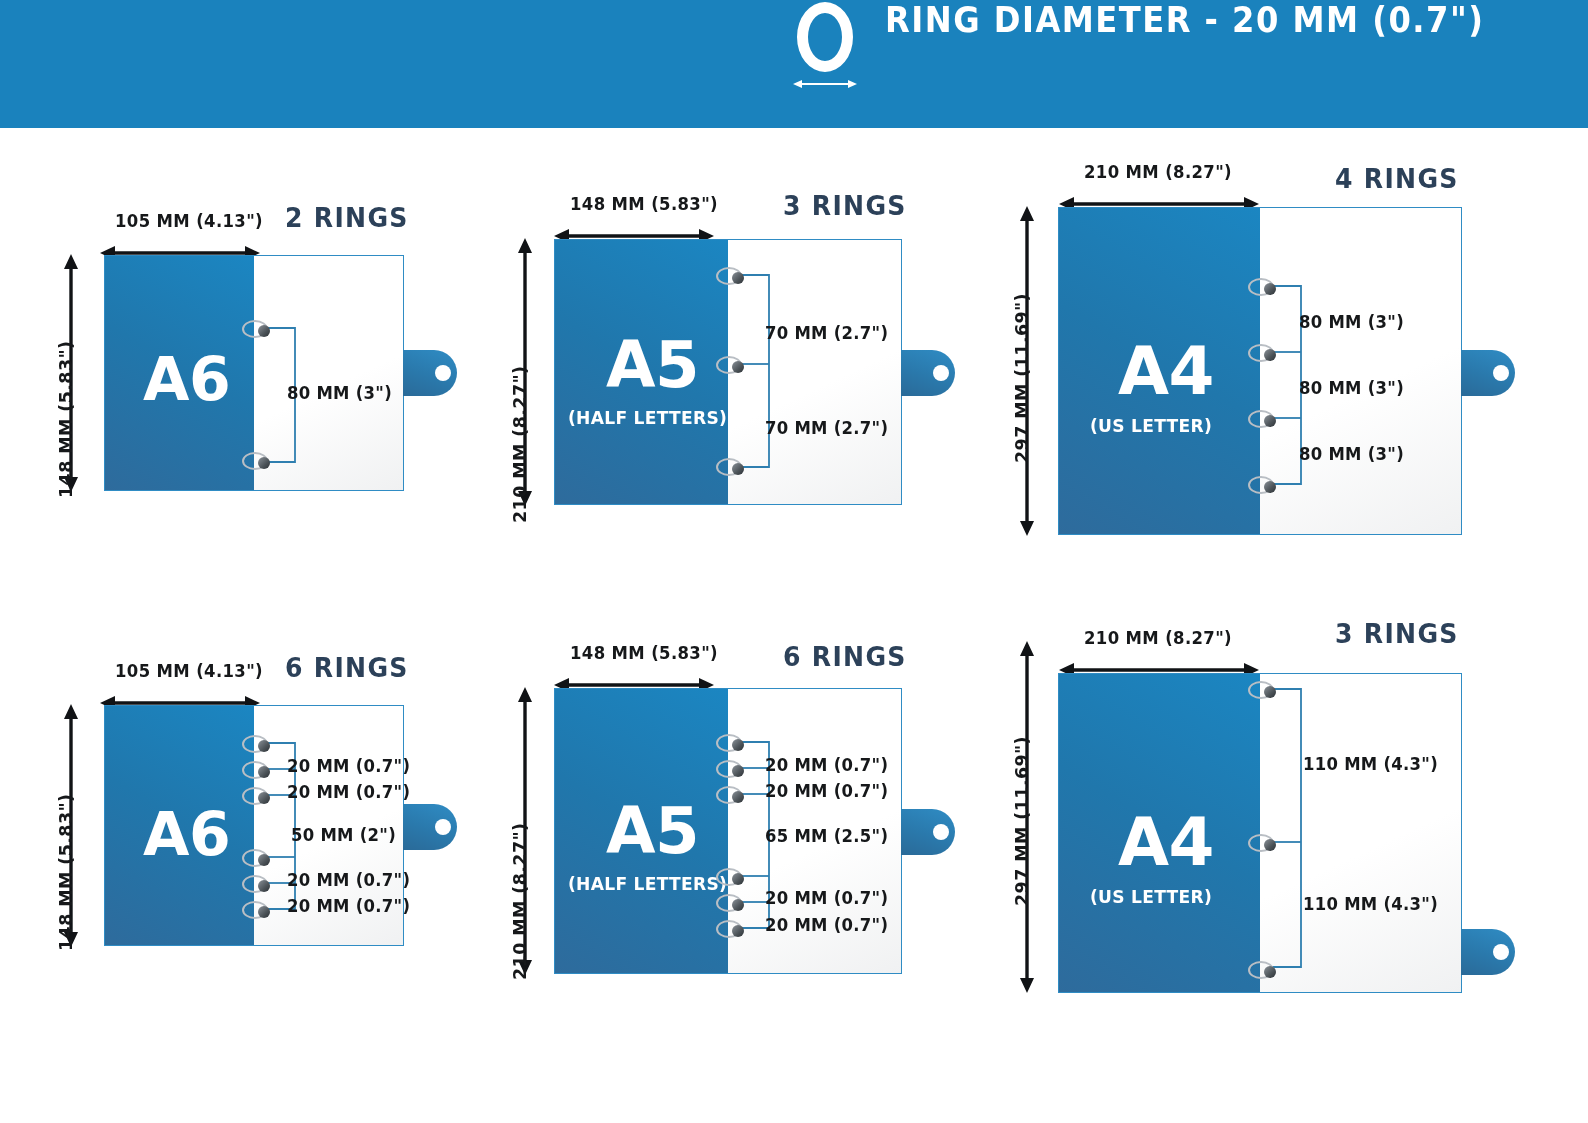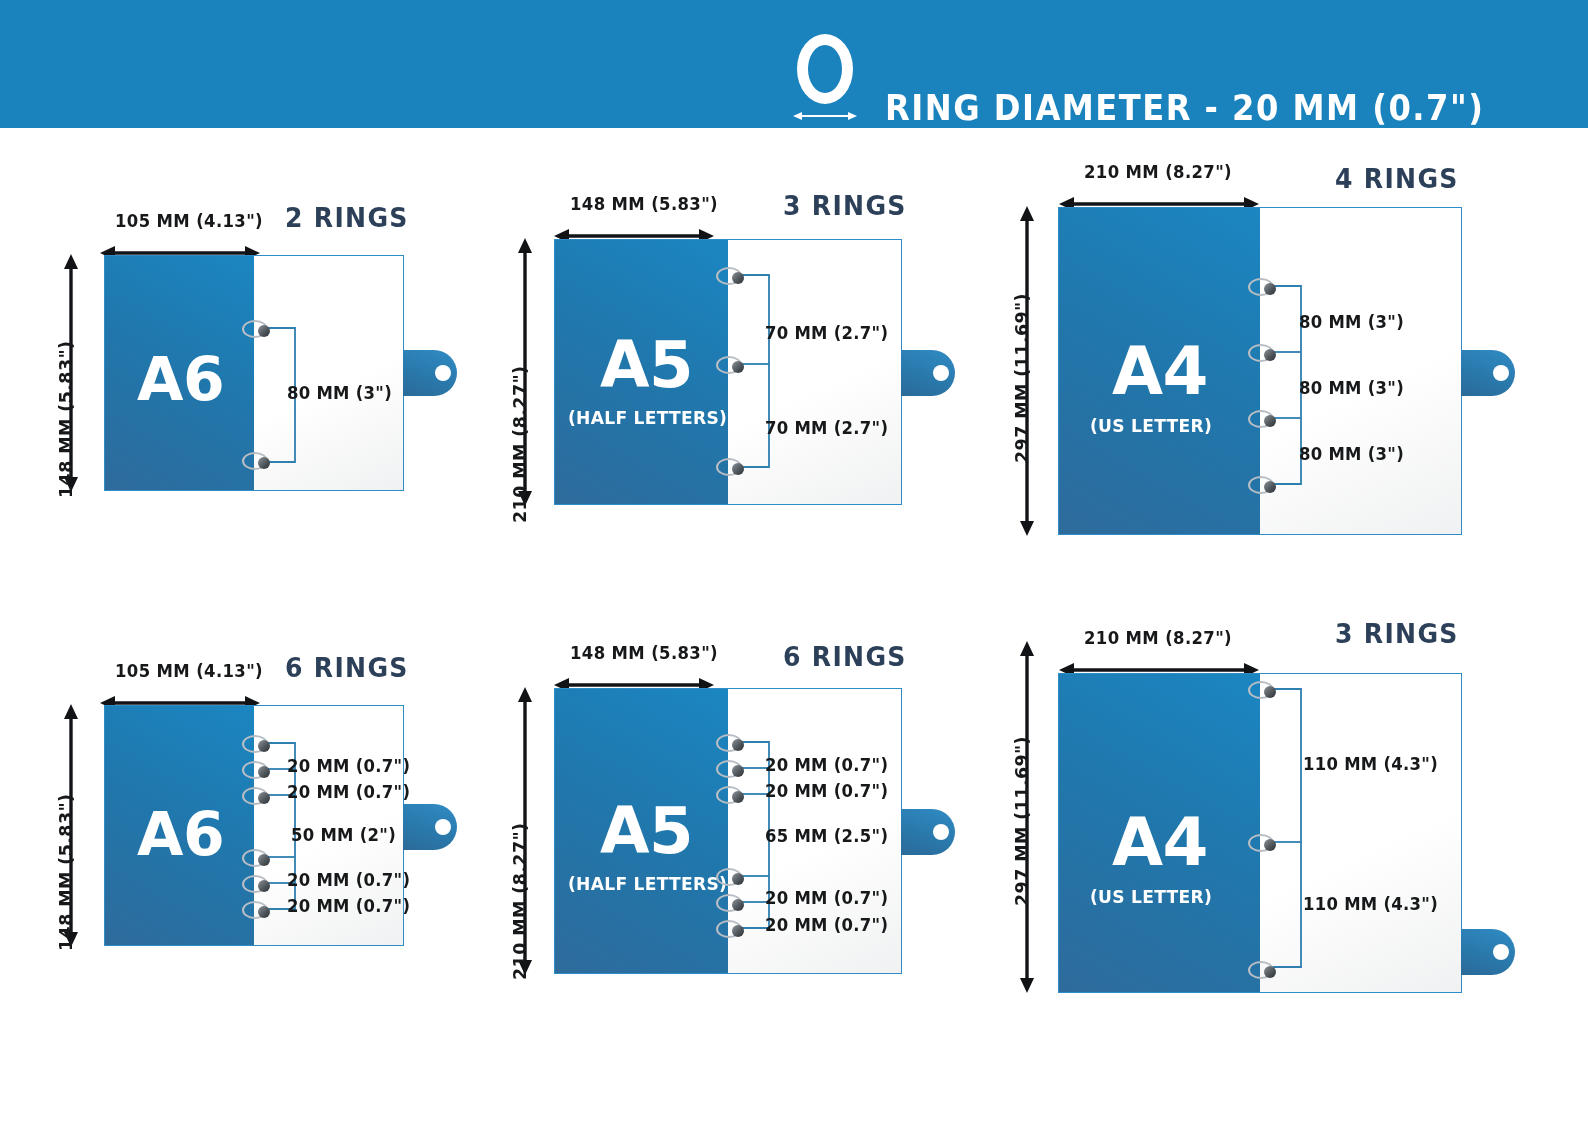--- a/index.html
+++ b/index.html
@@ -15,21 +15,21 @@
   }
 
   
   .header-bar {
     position: absolute;
     top: 0; left: 0;
     width: 1588px;
     height: 128px;
     background: #1a82bd;
     display: flex;
-    align-items: flex-end;
+    align-items: flex-start;
     justify-content: flex-end;
     padding-right: 52px;
   }
   .header-ring-group {
     position: relative;
     width: 76px;
     height: 96px;
     margin-right: 22px;
     flex: 0 0 auto;
   }
@@ -174,20 +174,21 @@
   }
 
   
   .size-name {
     position: absolute;
     color: #ffffff;
     font-weight: bold;
     font-family: "DejaVu Sans", sans-serif;
     white-space: nowrap;
     letter-spacing: -0.5px;
+    margin-left: 6px;
   }
   .size-sub {
     position: absolute;
     color: #ffffff;
     font-weight: bold;
     font-family: "DejaVu Sans", sans-serif;
     white-space: nowrap;
     font-size: 18px;
     letter-spacing: 0.3px;
     transform: scaleX(0.95);

